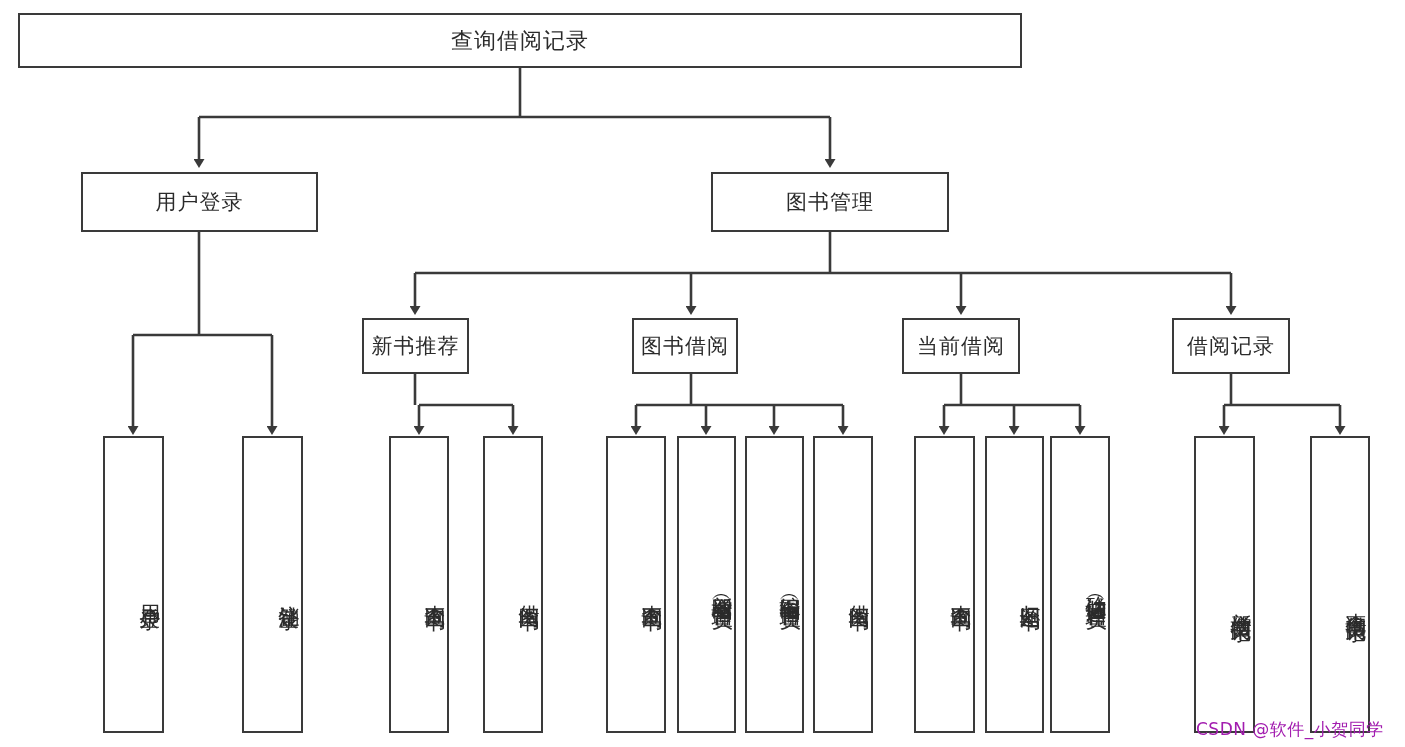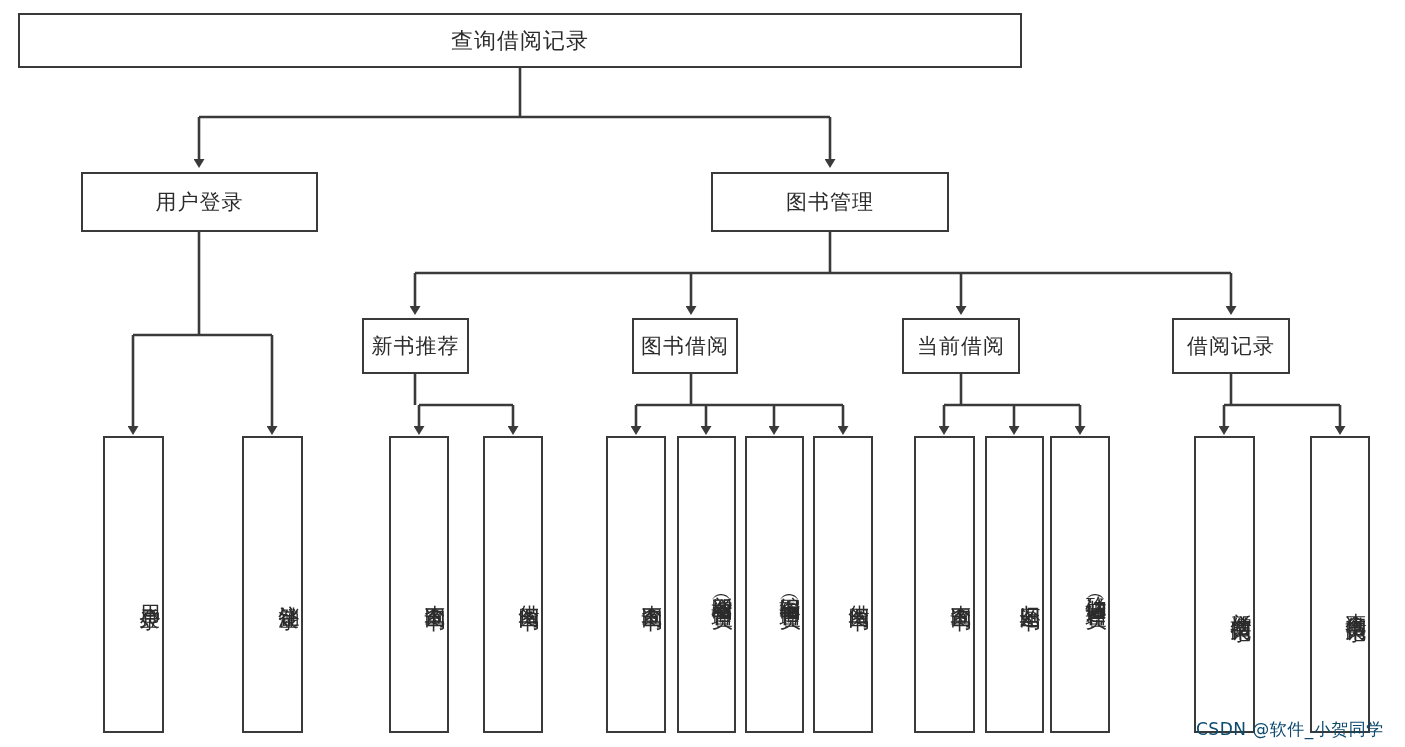--- a/index.html
+++ b/index.html
@@ -52,21 +52,21 @@
   .node.vert .vtext {
     writing-mode: vertical-rl;
     text-orientation: upright;
     white-space: nowrap;
   }
   #root-node {
     font-size: 22px;
   }
   .watermark {
     position: absolute;
-    color: #0c4a6e;
+    color: #a21caf;
     font-size: 17px;
     white-space: nowrap;
     letter-spacing: 0.5px;
   }
 </style>
 </head>
 <body>
 
 <div id="canvas">
 

